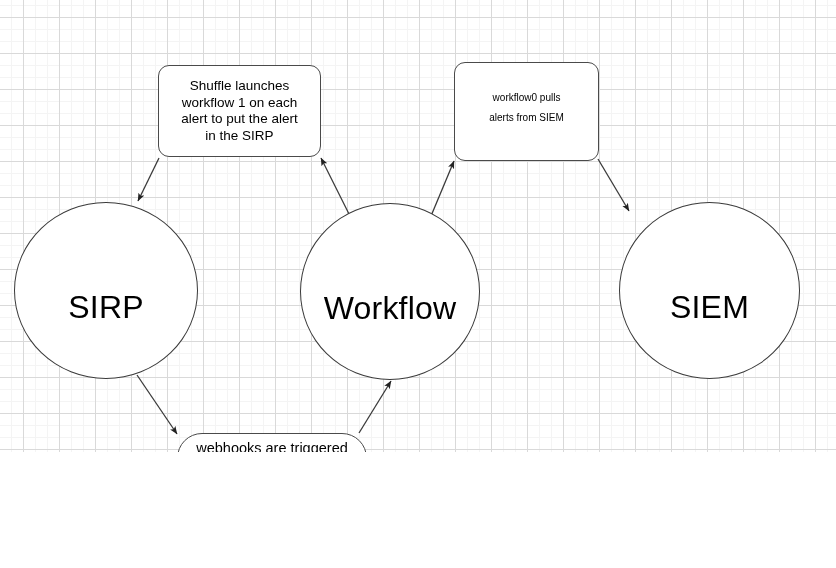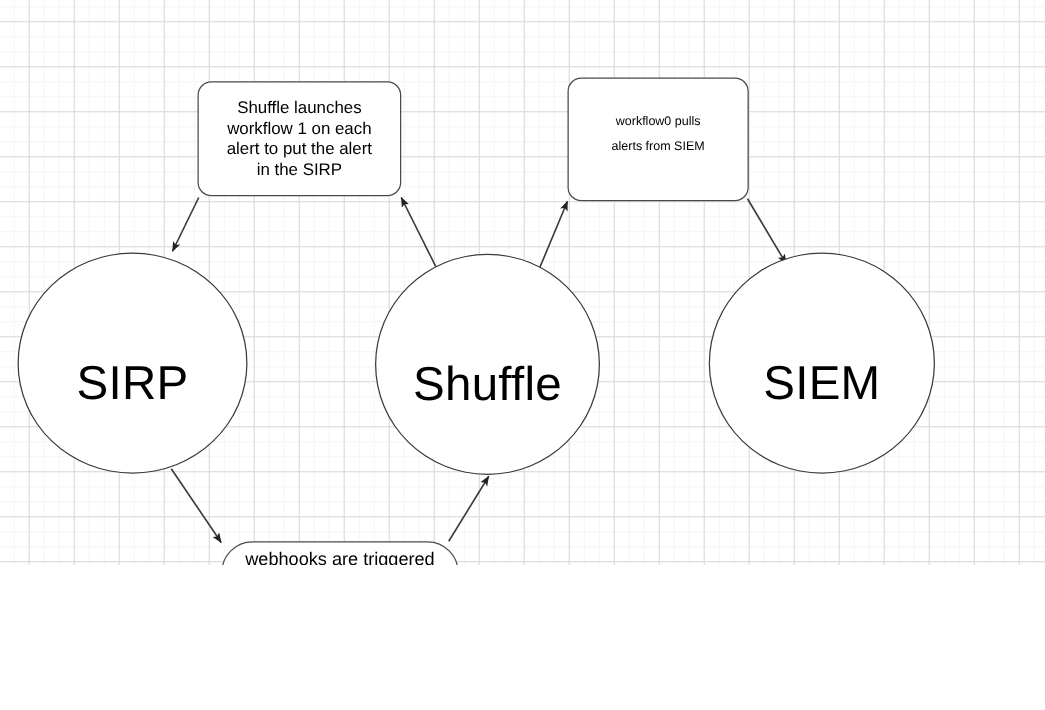--- a/index.html
+++ b/index.html
@@ -34,21 +34,21 @@
     position: absolute;
     border: 1.2px solid #3a3a3a;
     border-radius: 50%;
     background: #ffffff;
     box-sizing: border-box;
     display: flex;
     align-items: center;
     justify-content: center;
   }
   .node-label {
-    font-size: 38px;
+    font-size: 32px;
     color: #000000;
     line-height: 1;
     letter-spacing: 0.2px;
     margin-top: 32px;
   }
   .note-box {
     position: absolute;
     border: 1.6px solid #4a4a4a;
     border-radius: 11px;
     background: #ffffff;
@@ -64,21 +64,21 @@
     white-space: pre-line;
   }
   #note-shuffle-launch { left: 158px; top: 65px; width: 163px; height: 92px; }
   #note-shuffle-launch .note-text { font-size: 13.5px; line-height: 16.5px; }
   #note-workflow0 { left: 454px; top: 62px; width: 145px; height: 99px; }
   #note-workflow0 .note-text { font-size: 10px; line-height: 20px; position: relative; top: -4px; }
   #note-webhooks { left: 177px; top: 433px; width: 190px; height: 104px; border-radius: 25px; }
   #note-webhooks .note-text { font-size: 14.5px; line-height: 18.5px; }
   #node-sirp { left: 14px; top: 202px; width: 184px; height: 177px; }
   #node-shuffle { left: 300px; top: 203px; width: 180px; height: 177px; }
-  #node-siem { left: 567px; top: 202px; width: 181px; height: 177px; text-align: right; }
+  #node-siem { left: 619px; top: 202px; width: 181px; height: 177px; text-align: right; }
 </style>
 </head>
 <body>
 
 <div id="canvas">
 
   <svg id="edges" viewBox="0 0 836 568">
     <defs>
       <marker id="arrowhead" markerWidth="9" markerHeight="9" refX="7.6" refY="3.2" orient="auto" markerUnits="userSpaceOnUse">
         <path d="M0,0 L8,3.2 L0,6.4 L1.8,3.2 Z" fill="#222222"></path>
@@ -113,20 +113,20 @@
 2,3,4 are ignored because
 theses alert don't match
 their conditions</div>
   </div>
 
   <div class="node-circle" id="node-sirp">
     <span class="node-label">SIRP</span>
   </div>
 
   <div class="node-circle" id="node-shuffle">
-    <span class="node-label">Shuffle</span>
+    <span class="node-label">Workflow</span>
   </div>
 
   <div class="node-circle" id="node-siem">
     <span class="node-label">SIEM</span>
   </div>
 
 </div>
 
 </body></html>

